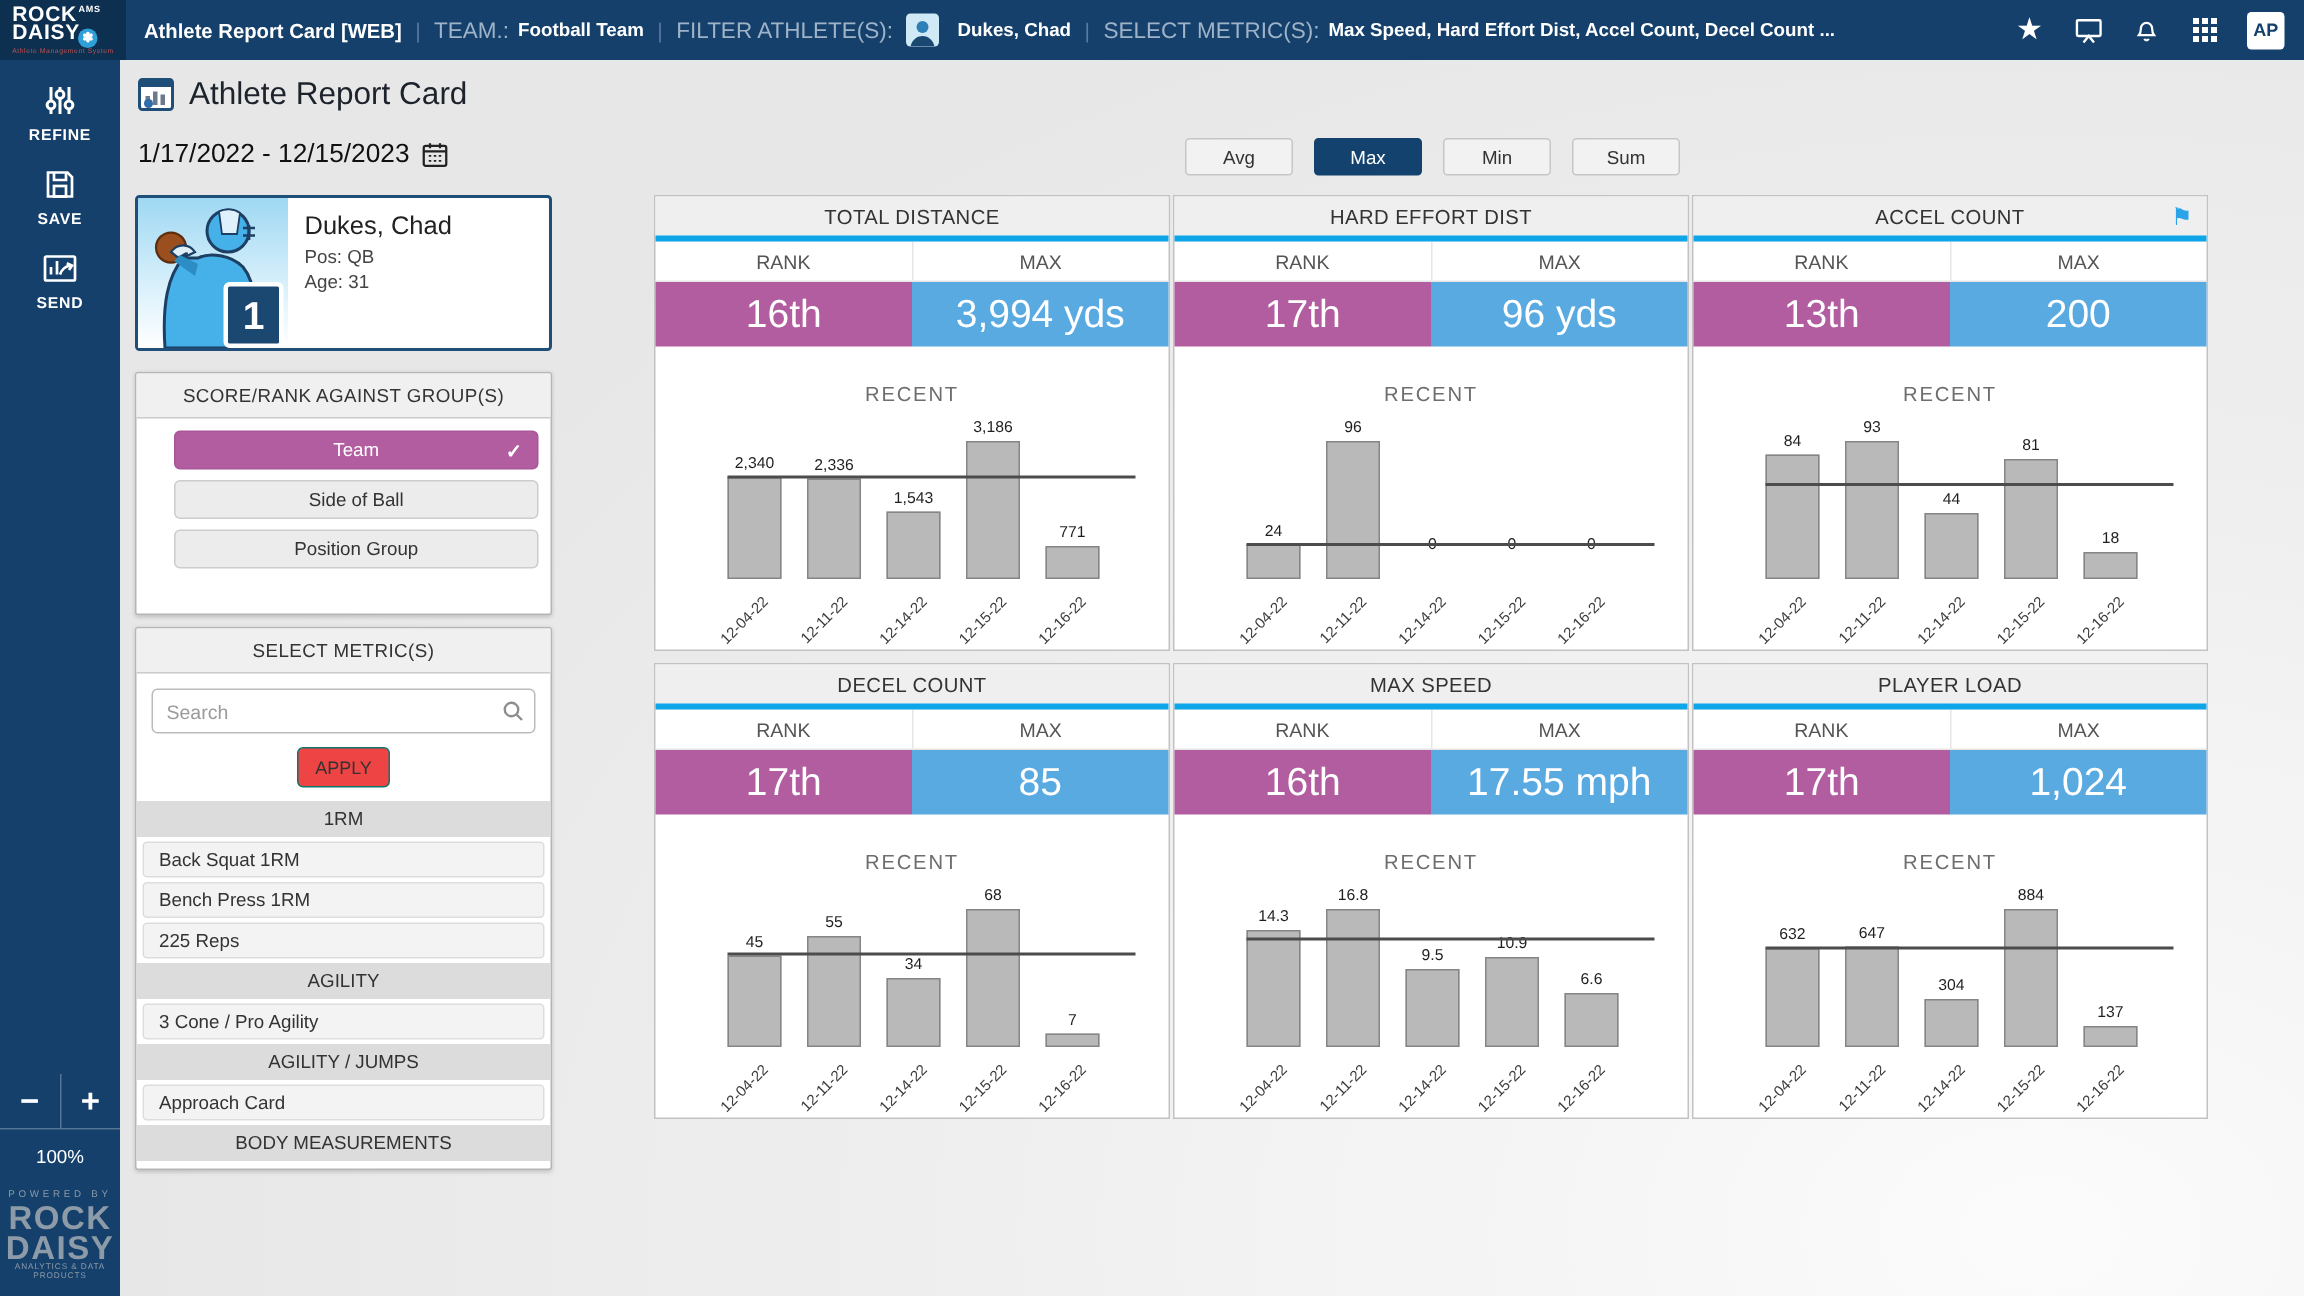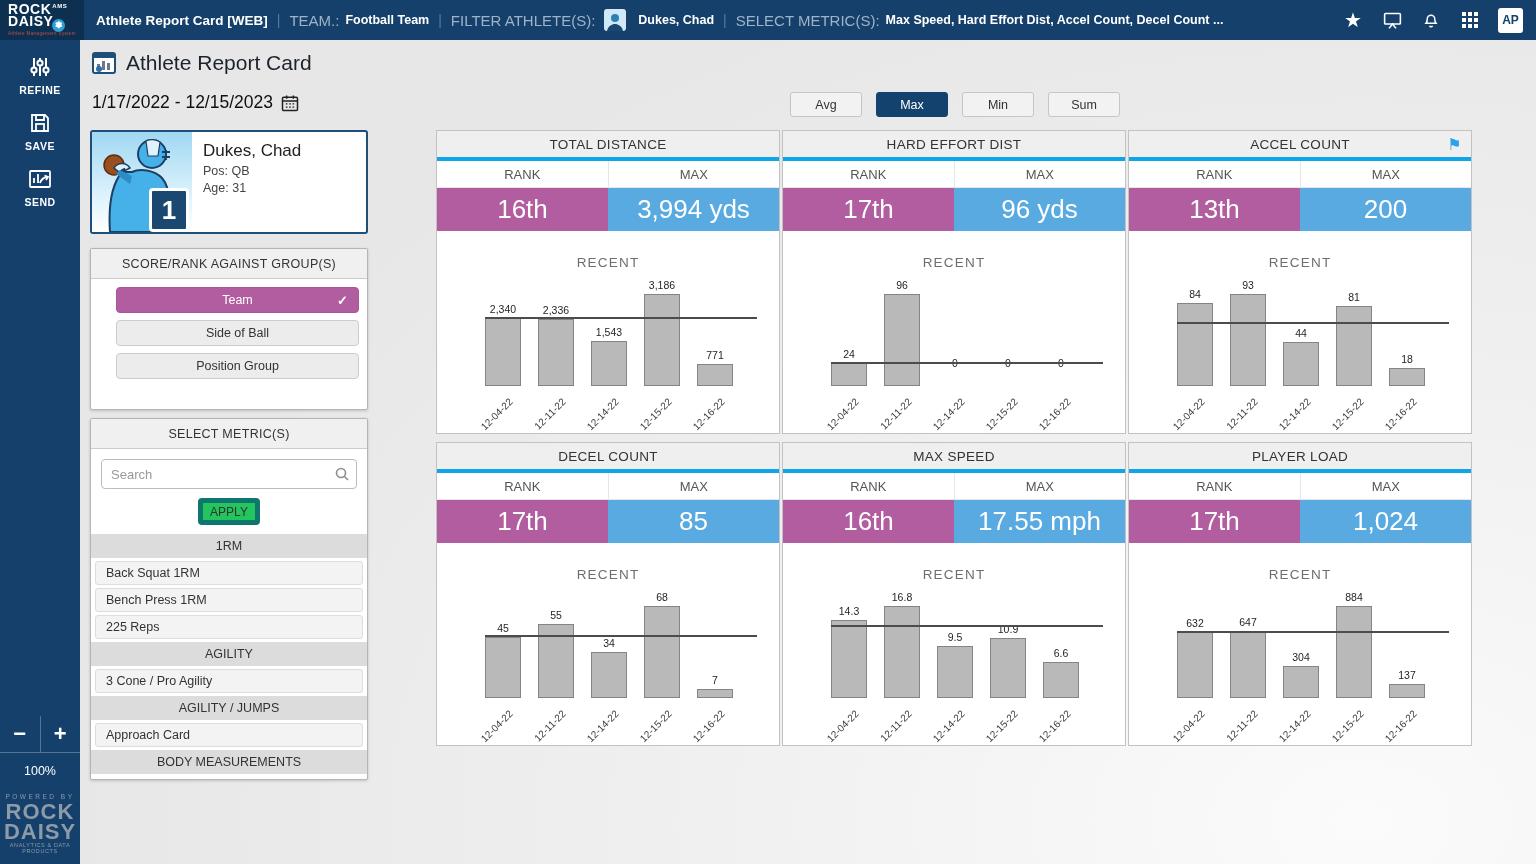--- a/index.html
+++ b/index.html
@@ -64,21 +64,21 @@
 .group-btn { height:26px; background:#ececec; border:1px solid #ccc; border-radius:4px; display:flex; align-items:center; justify-content:center; font-size:12.5px; color:#333; position:relative; cursor:pointer;margin-left:17px; }
 .group-btn.selected { background:#b25d9f; border-color:#a9559a; color:#fff; }
 .check { position:absolute; right:10px; font-size:13px; font-weight:bold; }
 
 .metric-panel { margin-top:8px; padding-bottom:5px; }
 .search-wrap { margin:10px 10px 0; position:relative; }
 .search-input { width:100%; height:30px; border:1px solid #bbb; border-radius:4px; padding:0 28px 0 9px; font-size:13px; color:#333; font-family:inherit; outline:none; }
 .search-input::placeholder { color:#9a9a9a; }
 .search-icon { position:absolute; right:7px; top:7px; }
 .apply-row { display:flex; justify-content:center; margin:9px 0; }
-.apply-btn { width:62px; height:27px; background:#22c55e; border:5px solid #0f766e; border-radius:4px; font-size:12px; color:#333; font-family:inherit; cursor:pointer; }
+.apply-btn { width:62px; height:27px; background:#ef4444; border:1px solid #0f766e; border-radius:4px; font-size:12px; color:#333; font-family:inherit; cursor:pointer; }
 .metric-cat { height:24px; background:#dcdcdc; display:flex; align-items:center; justify-content:center; font-size:12.5px; color:#333; margin-top:3px; }
 .metric-item { height:24px; background:#f3f3f3; border:1px solid #ddd; border-radius:3px; display:flex; align-items:center; padding-left:10px; font-size:12.5px; color:#333; margin:3px 4px 0; cursor:pointer; }
 
 
 .metric-grid { position:absolute; left:356px; top:90px; display:grid; grid-template-columns:repeat(3,344px); column-gap:2px; row-gap:8px; }
 .metric-card { width:344px; height:304px; background:#fff; border:1px solid #c2c2c2; }
 .card-header { height:30px; background:#efefef; border-bottom:4px solid #0ea5e9; display:flex; align-items:center; justify-content:center; font-size:13.5px; color:#333; letter-spacing:.3px; position:relative; }
 .flag { position:absolute; right:9px; top:4px; color:#2aa3e8; font-size:16px; cursor:pointer; }
 .card-subrow { display:flex; height:27px; border-bottom:1px solid #e6e6e6; }
 .sub-cell { flex:1; display:flex; align-items:center; justify-content:center; font-size:13px; color:#555; }

